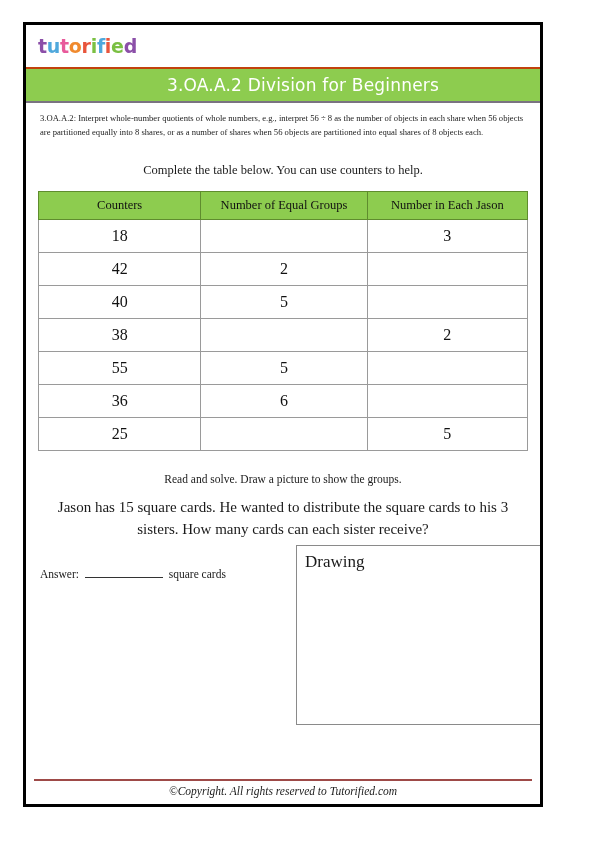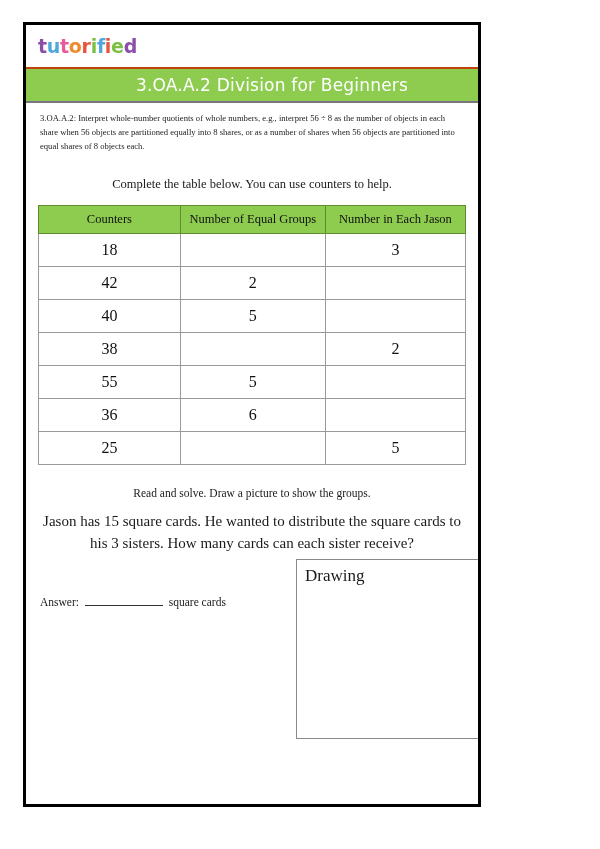--- a/index.html
+++ b/index.html
@@ -14,21 +14,21 @@
     color: #1a1a1a;
     position: relative;
     overflow: hidden;
   }
 
   
   .page {
     position: absolute;
     left: 23px;
     top: 22px;
-    width: 458px;
+    width: 520px;
     height: 785px;
     border: 3px solid #000000;
     background: #ffffff;
     box-sizing: border-box;
     display: flex;
     flex-direction: column;
   }
   .page-inner {
     position: relative;
     flex: 1 1 auto;
@@ -150,21 +150,21 @@
   }
 
   .answer-zone {
     flex: 1 1 auto;
     position: relative;
     padding: 0 14px;
   }
   .answer-line {
     position: absolute;
     left: 14px;
-    top: 42px;
+    top: 28px;
     font-size: 11.5px;
     white-space: nowrap;
   }
   .blank {
     display: inline-block;
     border-bottom: 1px solid #333;
     width: 78px;
     margin: 0 3px;
   }
   .drawing-box {
@@ -276,15 +276,18 @@
       <div class="answer-line">
         <span>Answer:</span>
         <span class="blank"></span>
         <span>square cards</span>
       </div>
       <div class="drawing-box">
         <div class="drawing-label">Drawing</div>
       </div>
     </div>
 
+    <div class="footer" style="border-top-color: rgb(158, 74, 72);">
+      <div class="footer-text">©Copyright. All rights reserved to Tutorified.com</div>
+    </div>
 
   </div>
 </div>
 
 </body></html>

